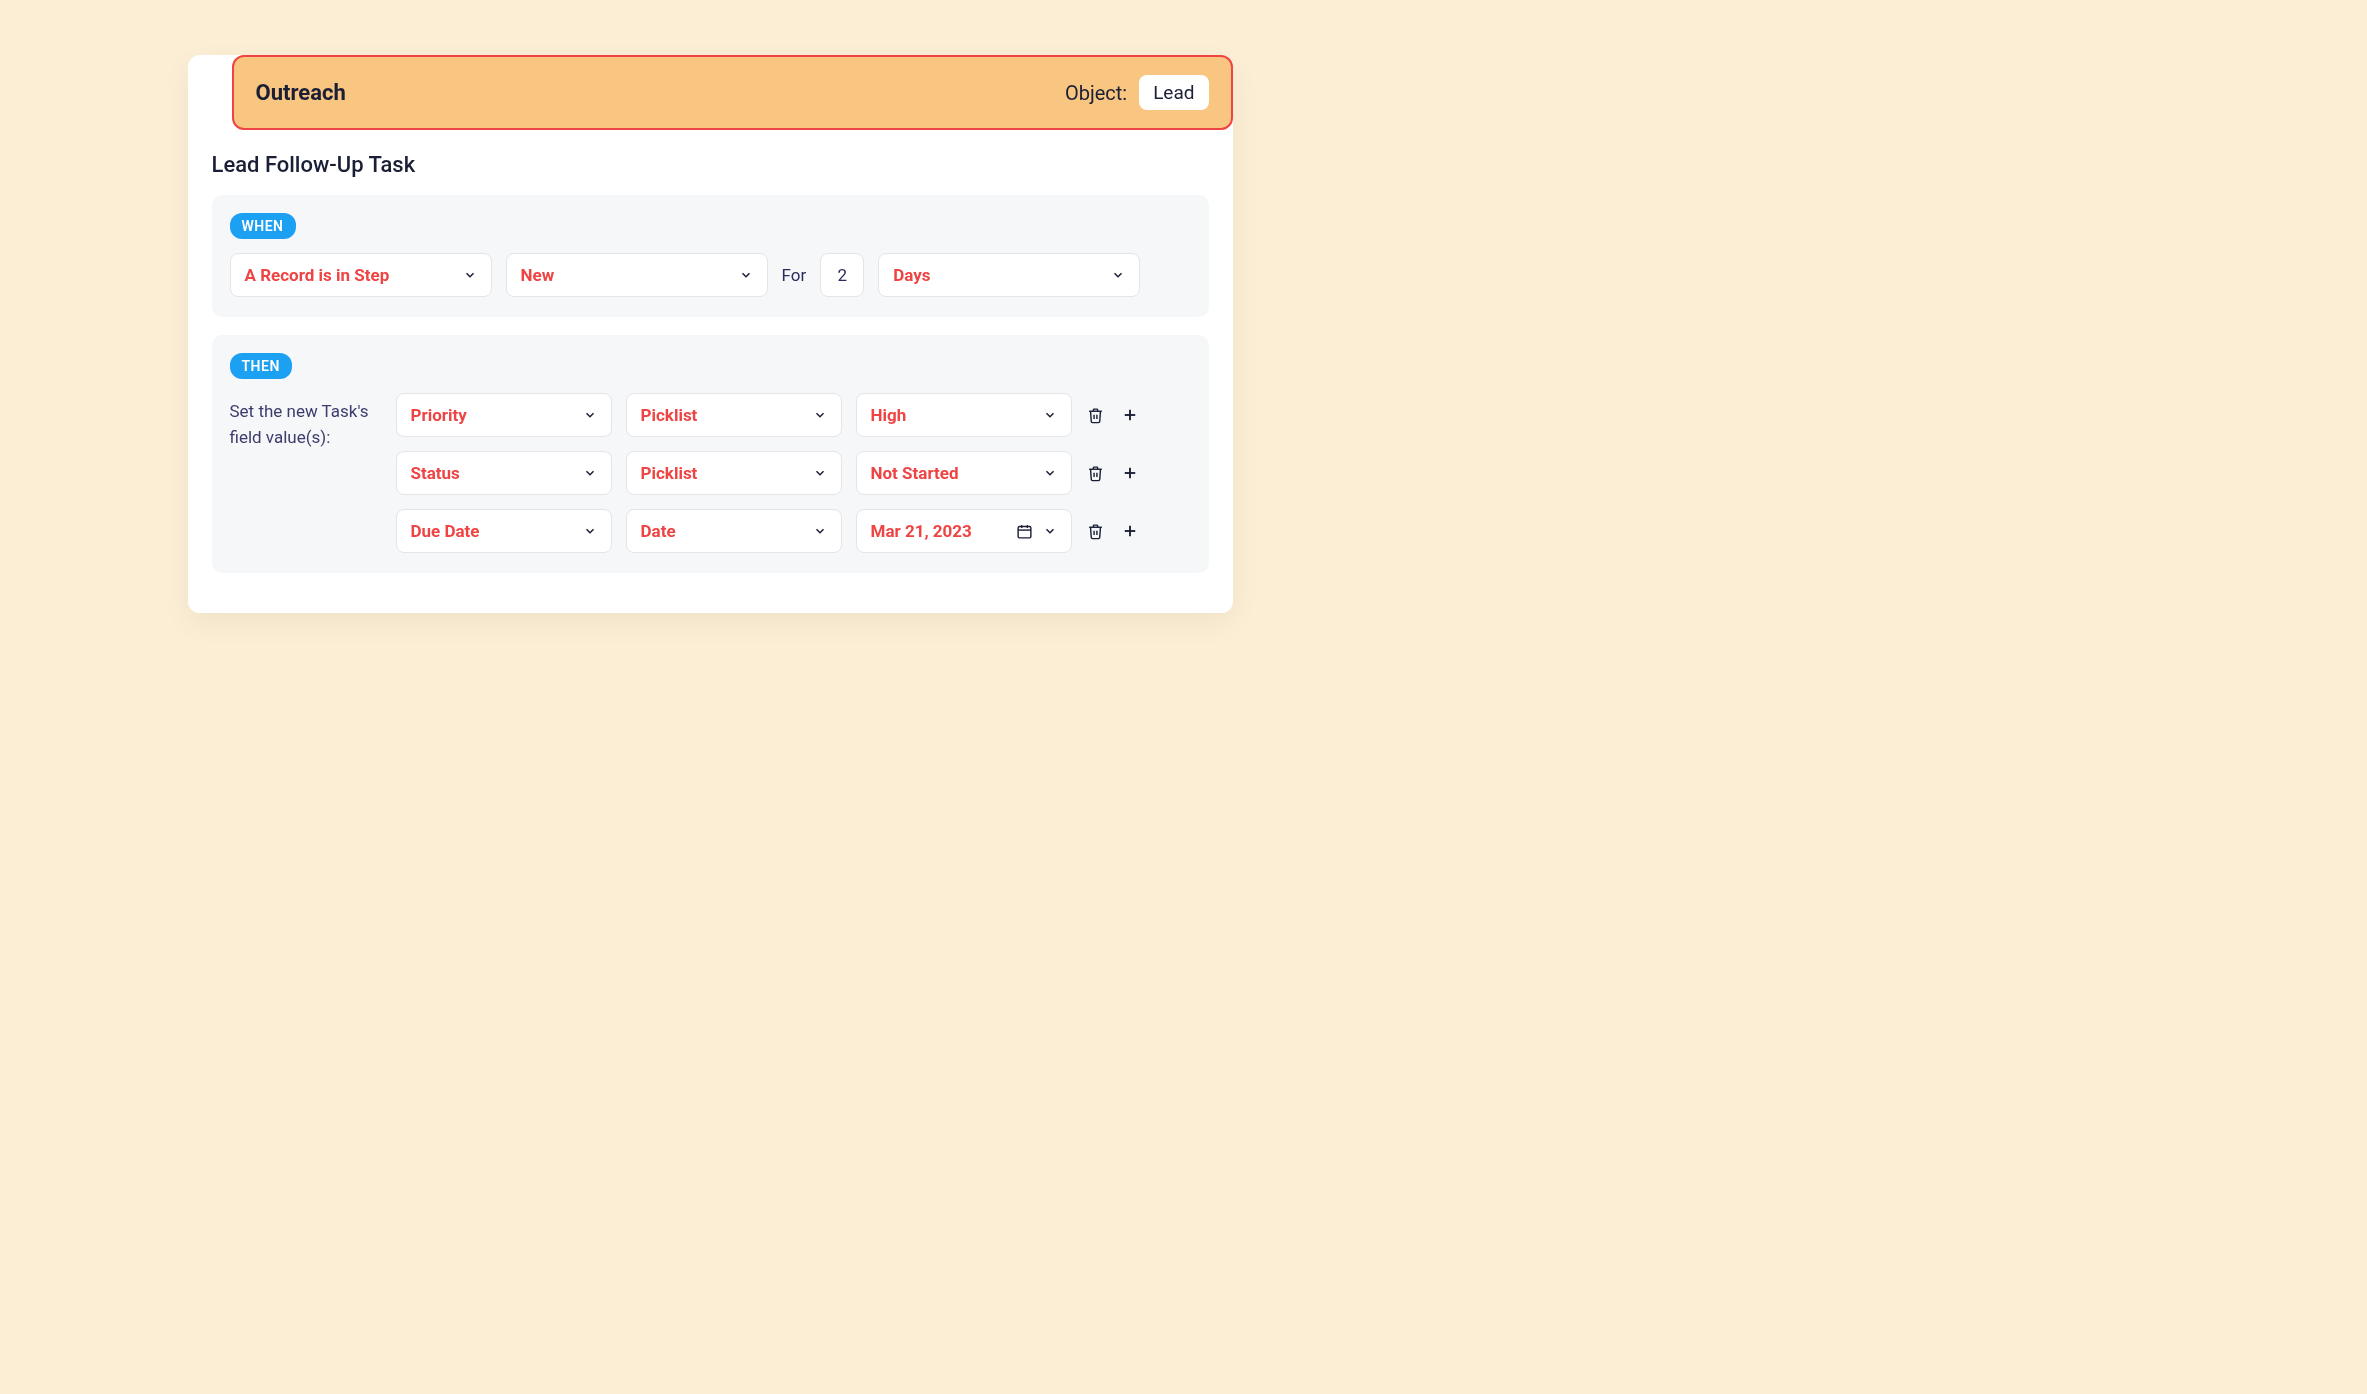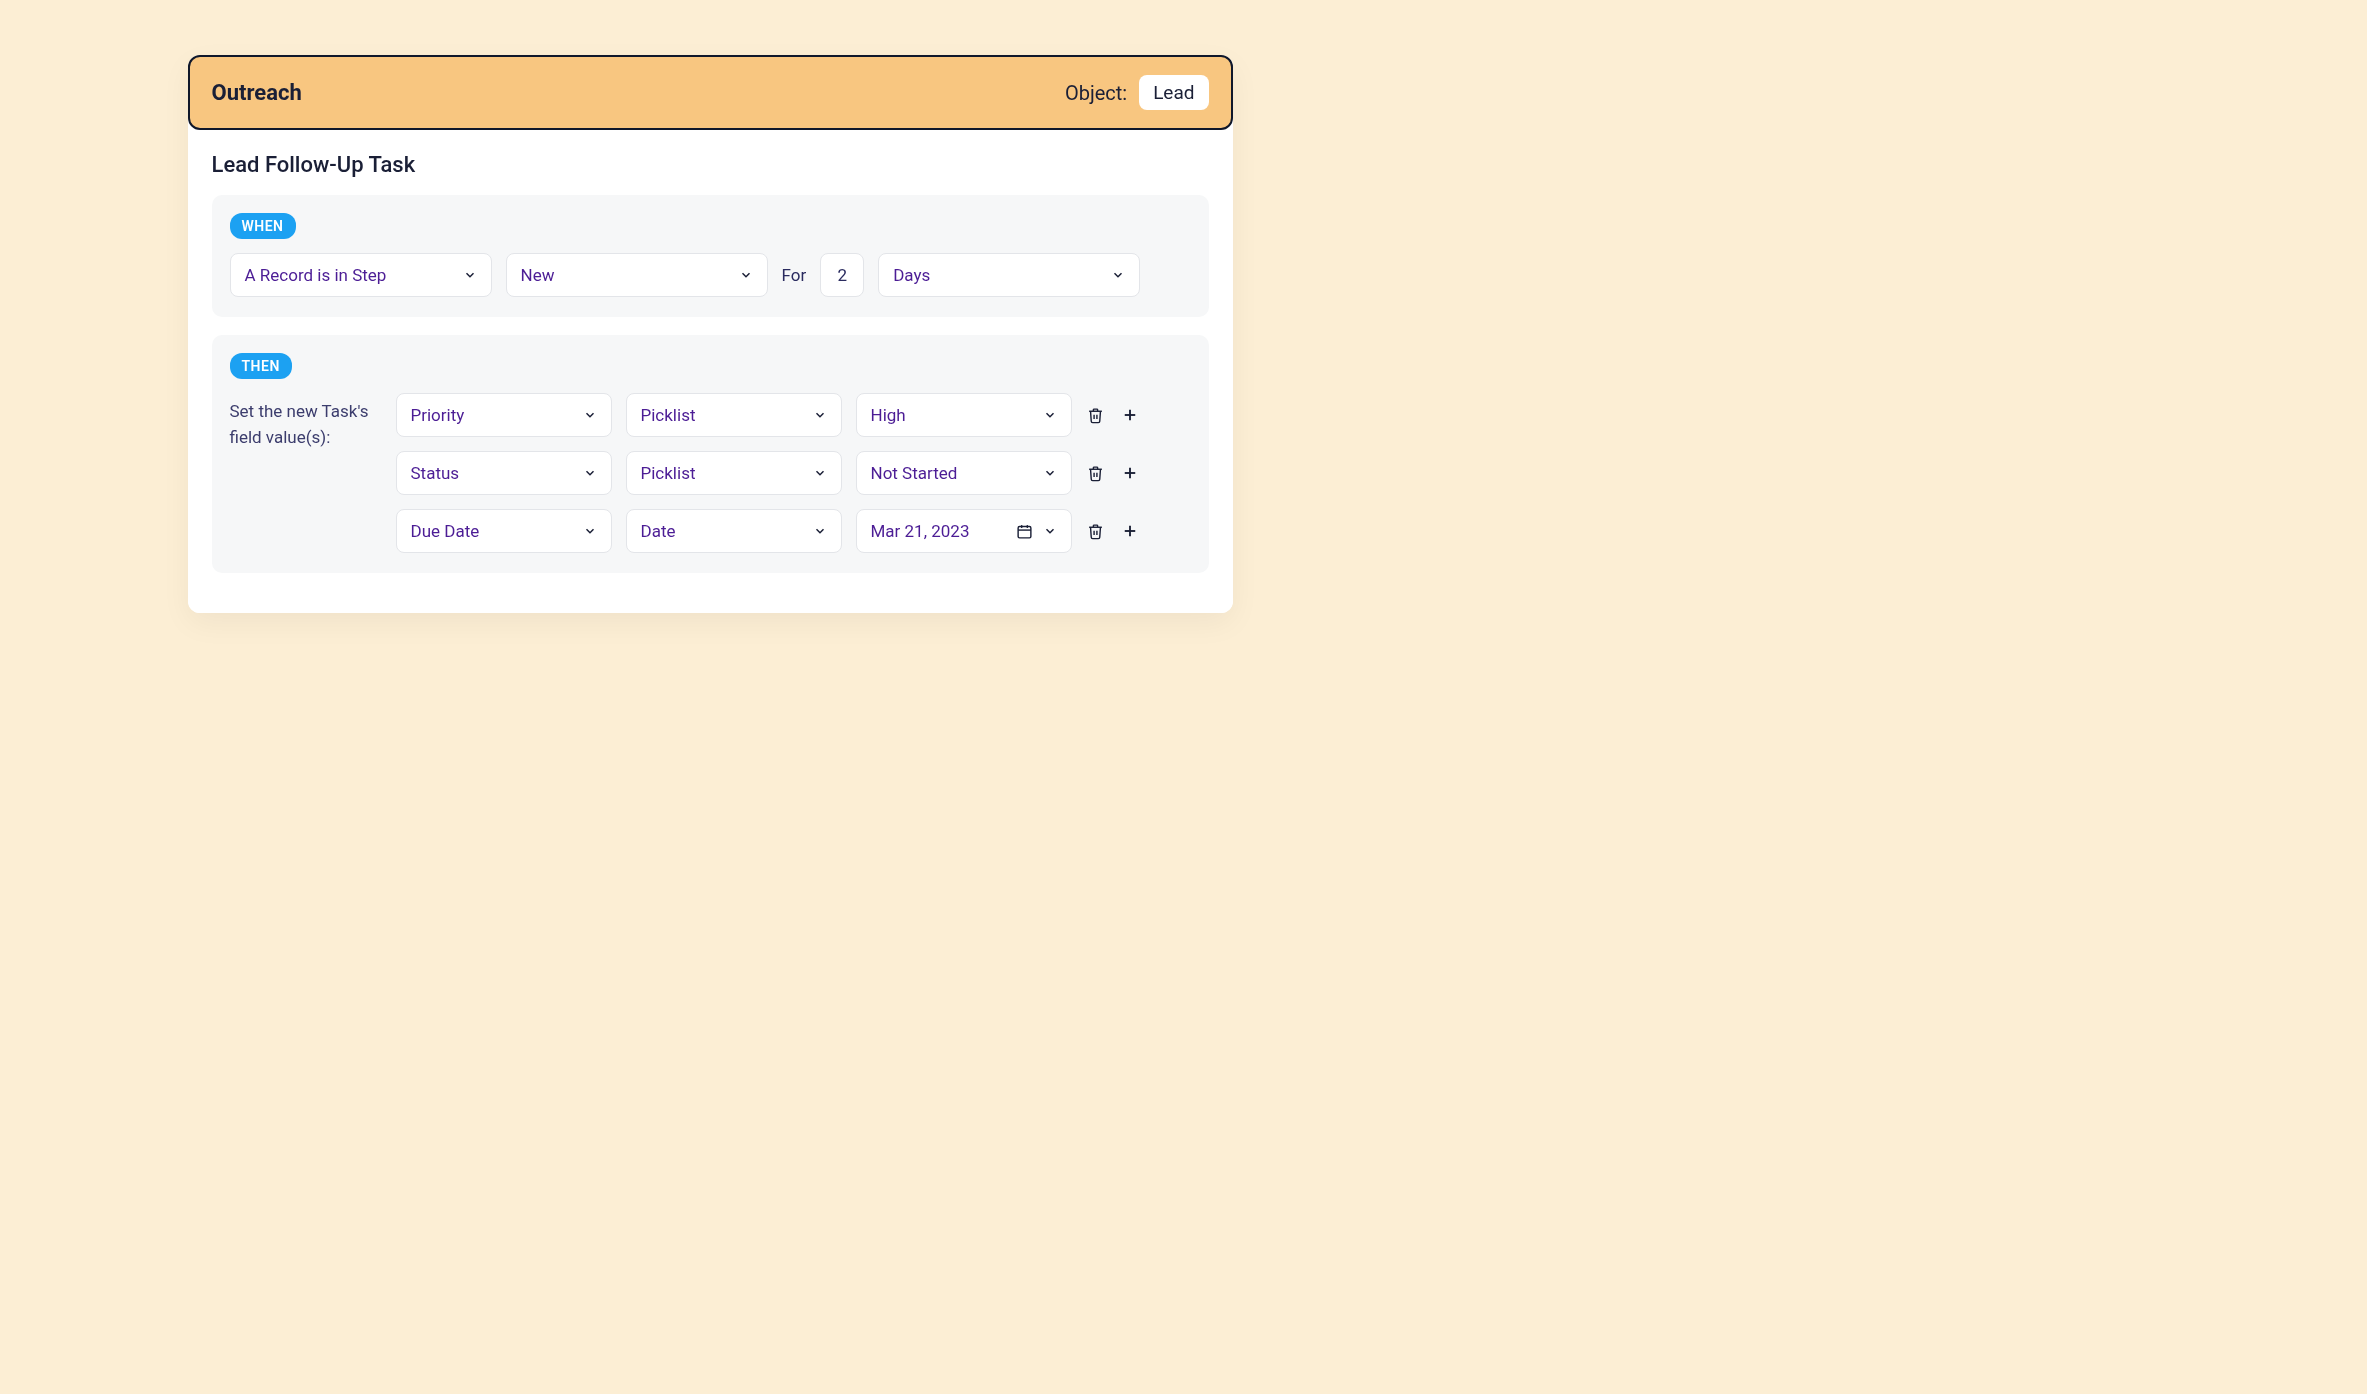--- a/index.html
+++ b/index.html
@@ -15,26 +15,27 @@
   }
   .card {
     width: 1045px;
     background: #fff;
     border-radius: 12px;
     box-shadow: 0 10px 30px rgba(0,0,0,0.05);
     overflow: visible;
   }
   .header {
     background: #f8c680;
-    border: 2px solid #0f172a;
+    border: 2px solid #ef4444;
     border-radius: 12px;
     padding: 18px 22px;
     display: flex;
     justify-content: space-between;
     align-items: center;
+    margin-left: 44px;
   }
   .header-title {
     font-size: 22px;
     font-weight: 700;
     color: #1a1f36;
   }
   .header-right {
     display: flex;
     align-items: center;
     gap: 12px;
@@ -84,23 +85,24 @@
   }
   .select {
     background: #fff;
     border: 1px solid #e3e5e9;
     border-radius: 8px;
     padding: 11px 14px;
     display: flex;
     align-items: center;
     justify-content: space-between;
     font-size: 17px;
-    color: #4c1d95;
+    color: #ef4444;
     cursor: pointer;
     gap: 10px;
+    font-weight: bold;
   }
   .select .label { flex: 1; }
   .chev {
     width: 14px; height: 14px; flex-shrink: 0;
   }
   .static-text {
     font-size: 17px;
     color: #2a2b5f;
   }
   .num-input {

